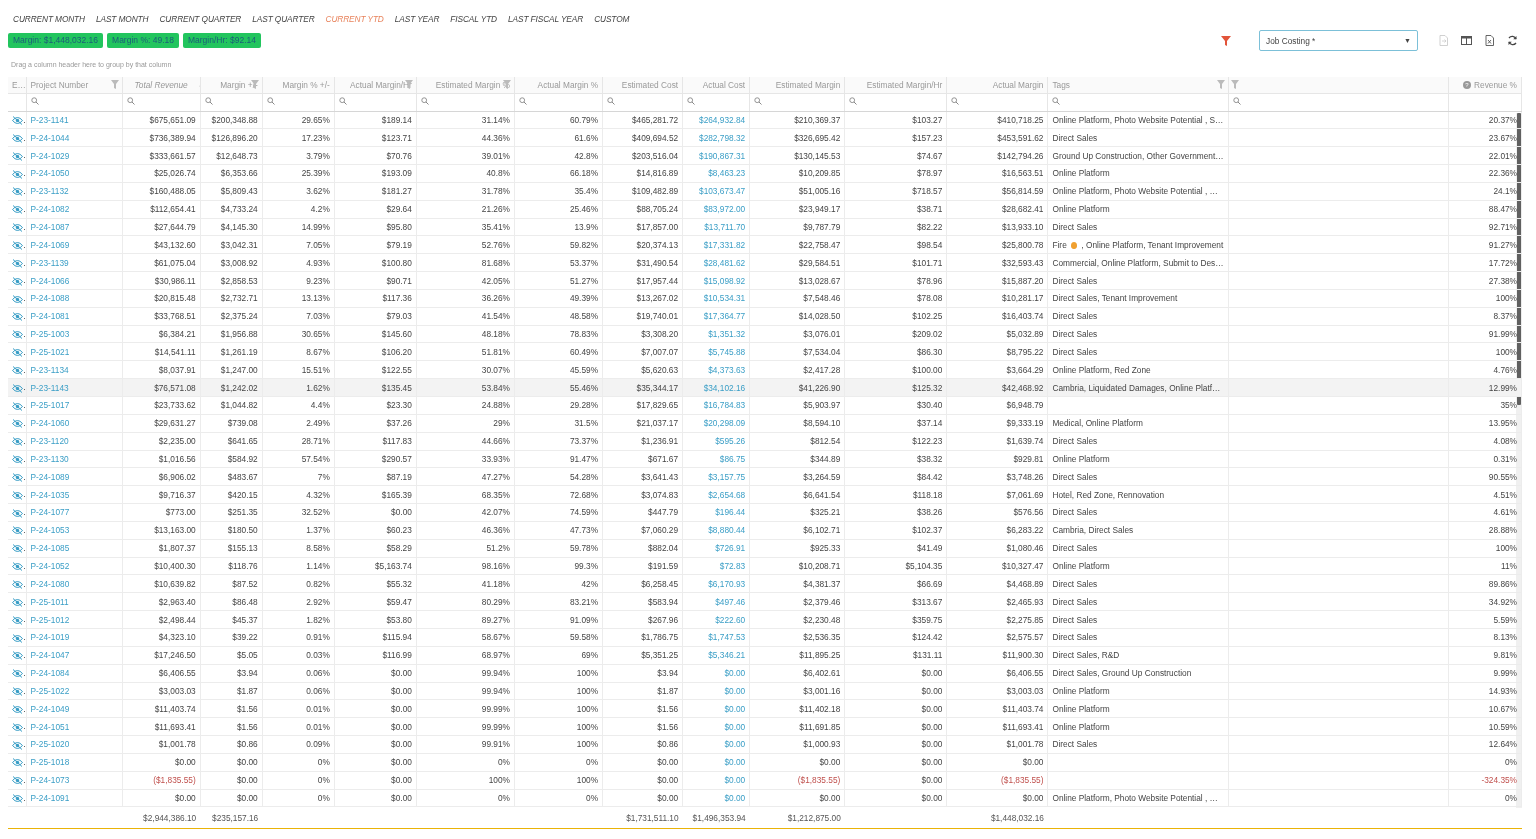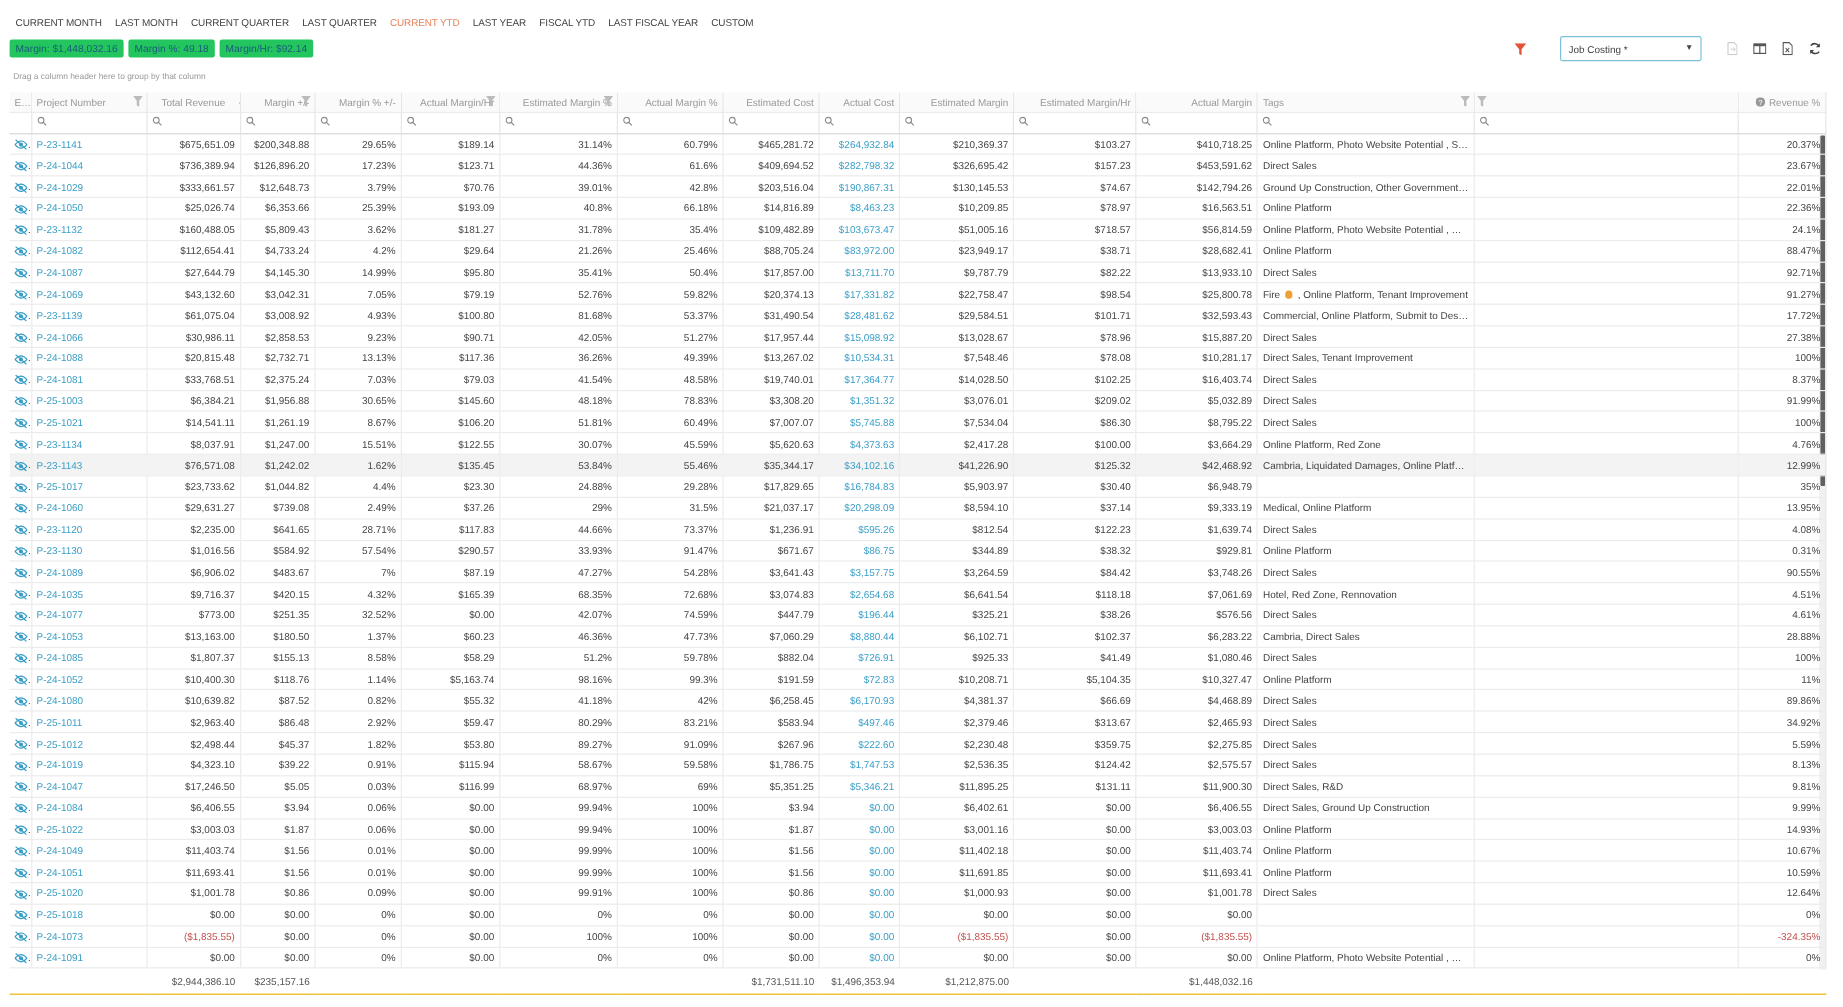--- a/index.html
+++ b/index.html
@@ -1,28 +1,28 @@
 <!DOCTYPE html>
 <html><head>
 <meta charset="utf-8">
 <style>
   * { box-sizing: border-box; margin: 0; padding: 0; }
   html, body { width: 1536px; height: 839px; overflow: hidden; background: #ffffff; }
   body { font-family: "Liberation Sans", sans-serif; font-size: 8.5px; color: #333; position: relative; }
 
   .period-bar { position: absolute; left: 13px; top: 14px; display: flex; gap: 0; }
-  .period-bar .period { font-size: 8.3px; color: #444; text-transform: uppercase; margin-right: 11px; cursor: pointer; letter-spacing: -0.1px; }
+  .period-bar .period { font-size: 8.3px; color: #444; text-transform: uppercase; margin-right: 11px; cursor: pointer; letter-spacing: -0.1px; font-style: italic; }
   .period-bar .period.active { color: #e8835c; }
 
   .badges { position: absolute; left: 8px; top: 33px; display: flex; gap: 4px; }
   .badge { background: #22c55e; color: #1b5d7a; font-size: 8.5px; padding: 3px 5px; border-radius: 2px; height: 15px; line-height: 9px; }
 
   .toolbar { position: absolute; right: 18px; top: 30px; display: flex; align-items: center; }
   .toolbar .funnel { width: 10px; height: 10px; margin-right: 8px; }
-  .layout-select { width: 118px; height: 21px; border: 1px solid #7cc0d8; border-radius: 2px; display: flex; align-items: center; justify-content: space-between; padding: 0 6px; font-size: 8.3px; color: #444; margin-right: 8px; margin-left: 20px; }
+  .layout-select { width: 159px; height: 21px; border: 1px solid #7cc0d8; border-radius: 2px; display: flex; align-items: center; justify-content: space-between; padding: 0 6px; font-size: 8.3px; color: #444; margin-right: 8px; margin-left: 20px; }
   .layout-select .caret { font-size: 7px; color: #444; }
   .tb-icon { width: 12px; height: 12px; margin-left: 11px; display: flex; align-items: center; justify-content: center; }
 
   .group-hint { position: absolute; left: 11px; top: 61px; font-size: 7px; color: #999; }
 
   .grid { position: absolute; left: 8px; top: 77px; width: 1514px; }
   table { border-collapse: collapse; table-layout: fixed; width: 1514px; }
   th, td { overflow: hidden; white-space: nowrap; text-overflow: ellipsis; }
   thead tr.hdr th { height: 16px; font-weight: normal; color: #999; font-size: 8.3px; text-align: right; padding: 0 4px; border-right: 1px solid #e6e6e6; border-bottom: 1px solid #e6e6e6; position: relative; background: #fafafa; }
   thead tr.hdr th.left { text-align: left; }
@@ -124,21 +124,21 @@
         <col style="width:180px">
         <col style="width:220px">
         <col style="width:73px">
     </colgroup>
     <thead>
       <tr class="hdr" id="hdrRow">
           <th class="left">E...</th>
           <th class="left">Project Number<span class="hfilter" style="right: 3px;"><svg viewBox="0 0 8 9" width="8" height="9">
                 <path d="M0 0 H8 L5 4 V9 L3 8 V4 Z" fill="#bbb"></path>
               </svg></span></th>
-          <th style="padding-right: 12px;">Total Revenue<span class="hsort" style="right: -3px;">↓</span></th>
+          <th style="padding-right: 12px; font-style: italic;">Total Revenue<span class="hsort" style="right: -3px;">↓</span></th>
           <th>Margin +/-<span class="hfilter" style="right: 3px;"><svg viewBox="0 0 8 9" width="8" height="9">
                 <path d="M0 0 H8 L5 4 V9 L3 8 V4 Z" fill="#bbb"></path>
               </svg></span></th>
           <th>Margin % +/-</th>
           <th>Actual Margin/Hr<span class="hfilter" style="right: 3px;"><svg viewBox="0 0 8 9" width="8" height="9">
                 <path d="M0 0 H8 L5 4 V9 L3 8 V4 Z" fill="#bbb"></path>
               </svg></span></th>
           <th>Estimated Margin %<span class="hfilter" style="right: 3px;"><svg viewBox="0 0 8 9" width="8" height="9">
                 <path d="M0 0 H8 L5 4 V9 L3 8 V4 Z" fill="#bbb"></path>
               </svg></span></th>
@@ -416,21 +416,21 @@
                 <path d="M0.5 4.5 Q5.5 -1.5 10.5 4.5 Q5.5 10.5 0.5 4.5 Z" fill="none" stroke="#3a9ec6" stroke-width="1"></path>
                 <circle cx="5.5" cy="4.5" r="1.7" fill="#3a9ec6"></circle>
                 <line x1="1" y1="0.5" x2="10" y2="8.5" stroke="#3a9ec6" stroke-width="1"></line>
               </svg></span></td>
           <td class="left link">P-24-1087</td>
           <td>$27,644.79</td>
           <td>$4,145.30</td>
           <td>14.99%</td>
           <td>$95.80</td>
           <td>35.41%</td>
-          <td>50.4%</td>
+          <td>13.9%</td>
           <td>$17,857.00</td>
           <td class="link">$13,711.70</td>
           <td>$9,787.79</td>
           <td>$82.22</td>
           <td>$13,933.10</td>
           <td class="left">Direct Sales</td>
           <td></td>
           <td>92.71%</td>
         </tr>
         <tr>

